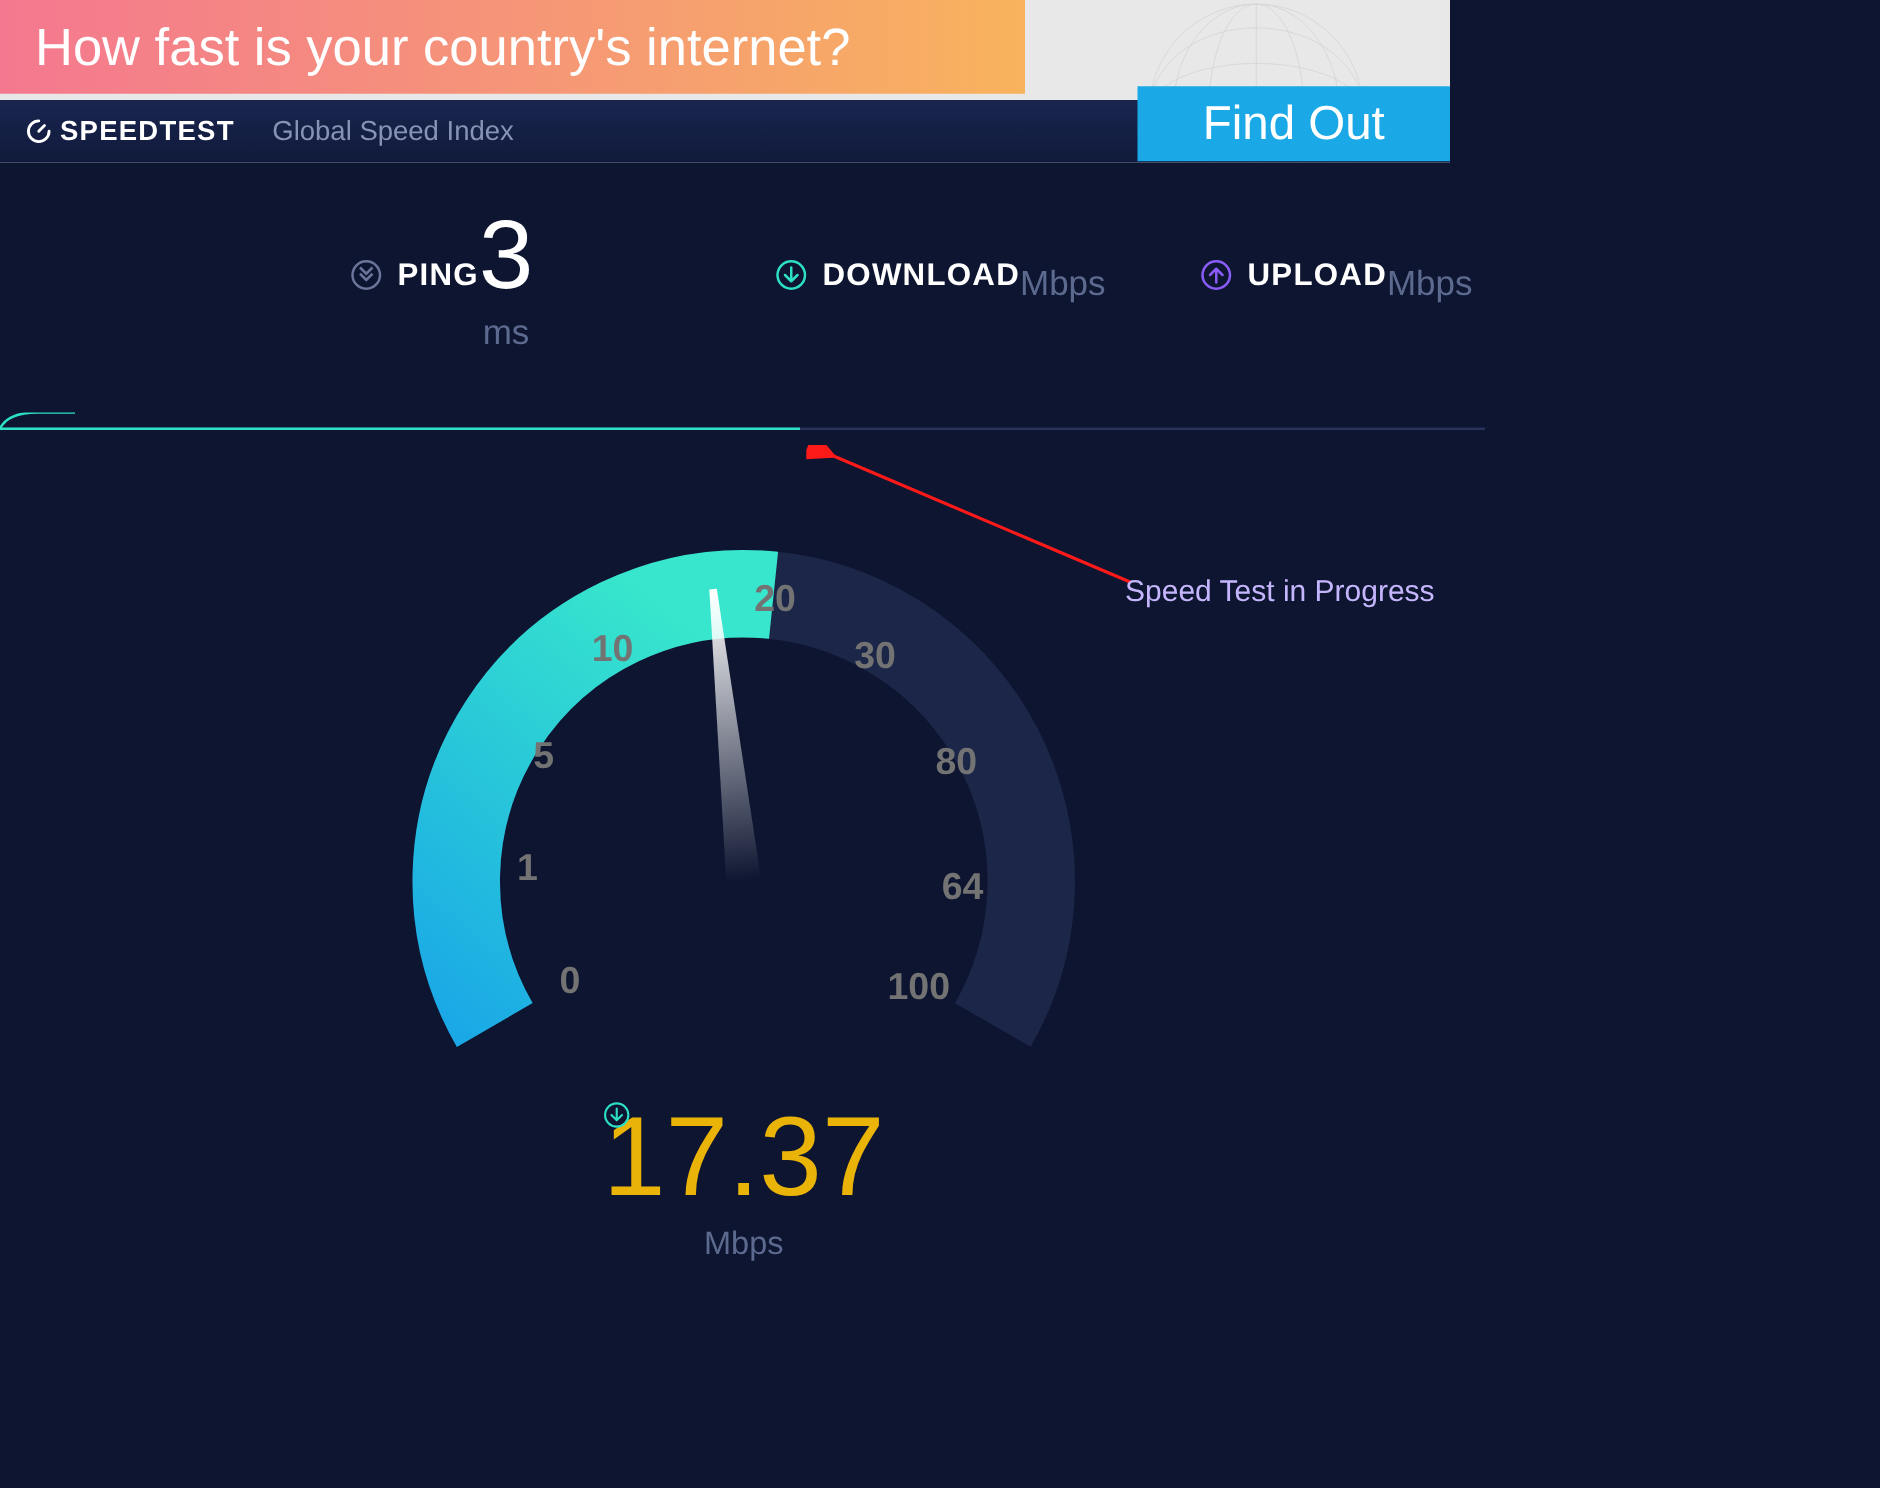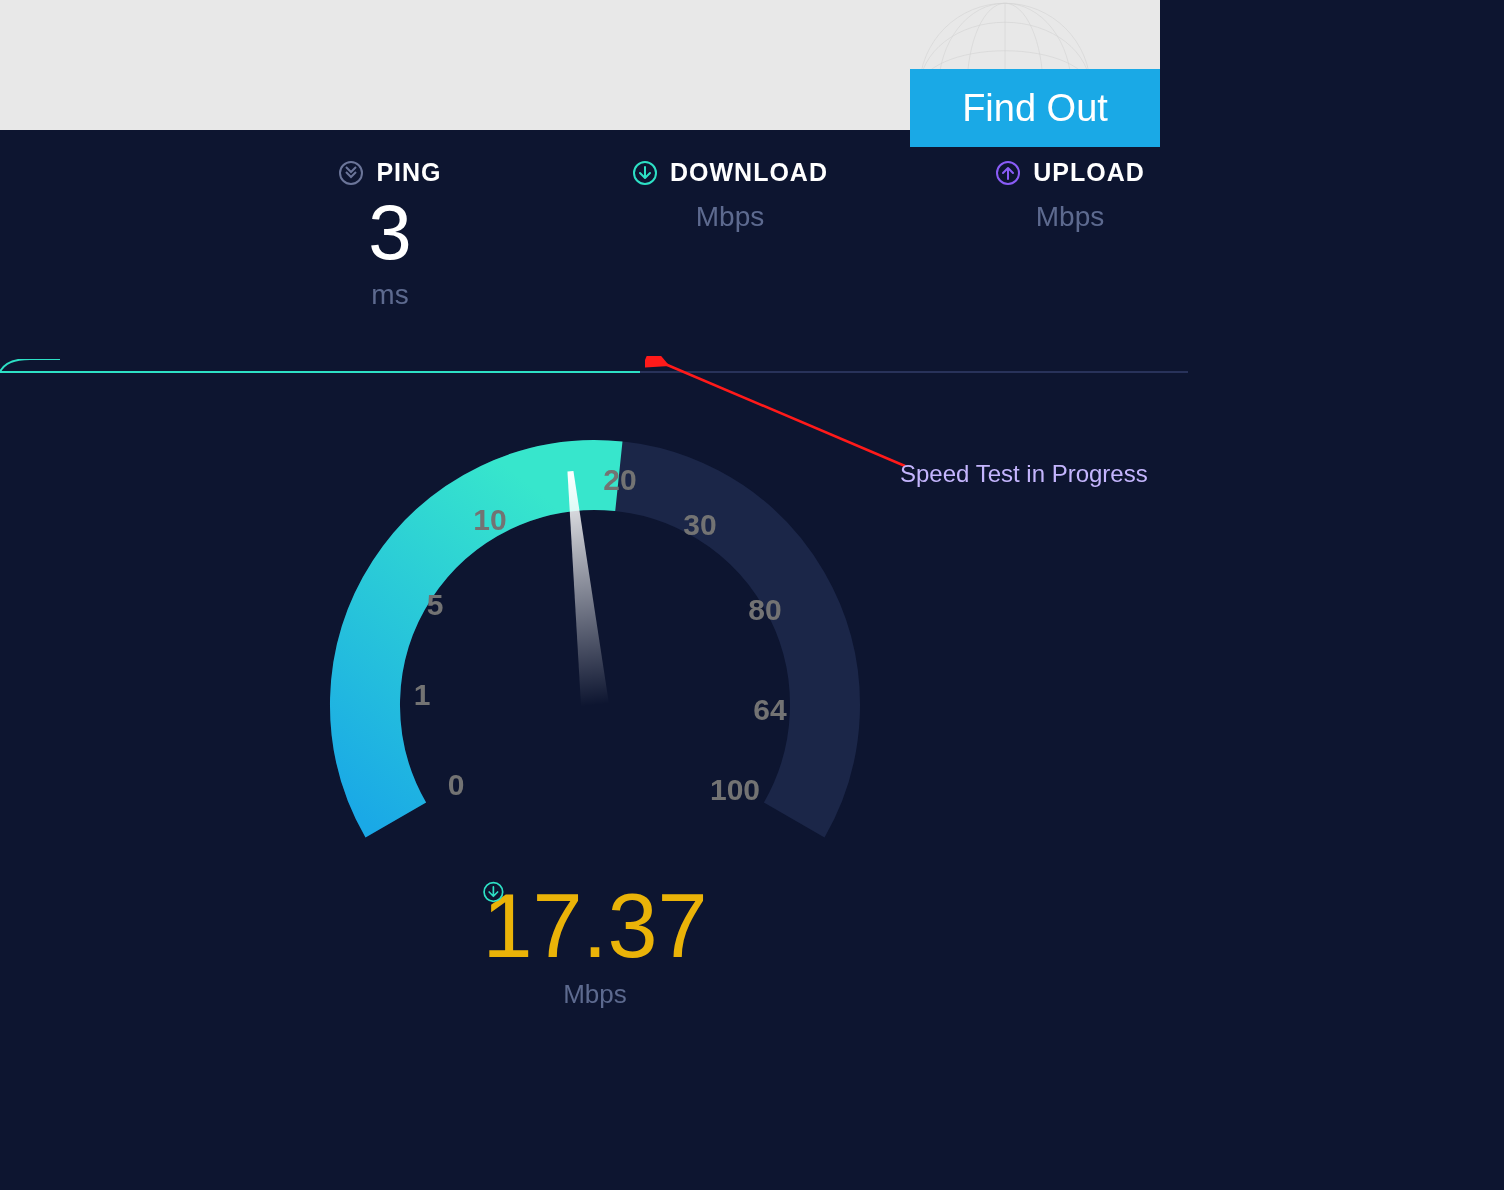--- a/index.html
+++ b/index.html
@@ -69,41 +69,41 @@
   .subtitle {
     font-size: 22px;
     color: #8793b5;
     margin-left: 18px;
   }
   .findout {
     position: absolute;
     right: 0;
     top: 69px;
     width: 250px;
-    height: 78px;
+    height: 60px;
     background: #1aa9e6;
     display: flex;
     align-items: center;
     justify-content: center;
     font-size: 38px;
     font-weight: 400;
     color: #fff;
     cursor: pointer;
     text-align: center;
   }
 
   
   .metrics {
     display: flex;
     justify-content: flex-start;
     gap: 120px;
     padding-left: 280px;
     margin-top: 28px;
   }
-  .metric { display: flex; flex-direction: column; align-items: center; width: 220px;}
+  .metric { display: flex; align-items: center; width: 220px;}
   .metric-head { display: flex; align-items: center; gap: 12px; }
   .metric-head .label {
     font-size: 25px;
     font-weight: 800;
     letter-spacing: 1px;
     color: #fff;
   }
   .metric-value-row { display:flex; flex-direction:column; align-items:center; margin-top:0px;}
   .metric-value {
     font-size: 78px;
@@ -202,33 +202,46 @@
   }
   .gauge-unit {
     font-size: 26px;
     color: #5d6a8f;
   }
 </style>
 </head>
 <body>
 
 <div class="banner">
+  <div class="banner-gradient">
+    <span>How fast is your country's internet?</span>
+  </div>
 
   <svg class="banner-globe" viewBox="0 0 200 130">
     <g stroke="#b8b8b8" stroke-width="0.7" fill="none">
       <circle cx="100" cy="90" r="90"></circle>
       <ellipse cx="100" cy="90" rx="90" ry="40"></ellipse>
       <ellipse cx="100" cy="90" rx="90" ry="70"></ellipse>
       <ellipse cx="100" cy="90" rx="40" ry="90"></ellipse>
       <ellipse cx="100" cy="90" rx="70" ry="90"></ellipse>
       <line x1="10" y1="90" x2="190" y2="90"></line>
       <line x1="100" y1="0" x2="100" y2="180"></line>
     </g>
   </svg>
 
+  <div class="banner-bottom">
+    <span class="brand">
+      <svg width="22" height="22" viewBox="0 0 24 24">
+        <path d="M12 3 A9 9 0 1 0 21 12" stroke="#fff" stroke-width="2.5" fill="none" stroke-linecap="round"></path>
+        <line x1="12" y1="12" x2="17" y2="7" stroke="#fff" stroke-width="2.5" stroke-linecap="round"></line>
+      </svg>
+      <span class="brand-text">SPEEDTEST</span>
+    </span>
+    <span class="subtitle">Global Speed Index</span>
+  </div>
 
   <div class="findout">
     <span>Find Out</span>
   </div>
 </div>
 
 <div class="metrics">
 
   <div class="metric">
     <div class="metric-head">

